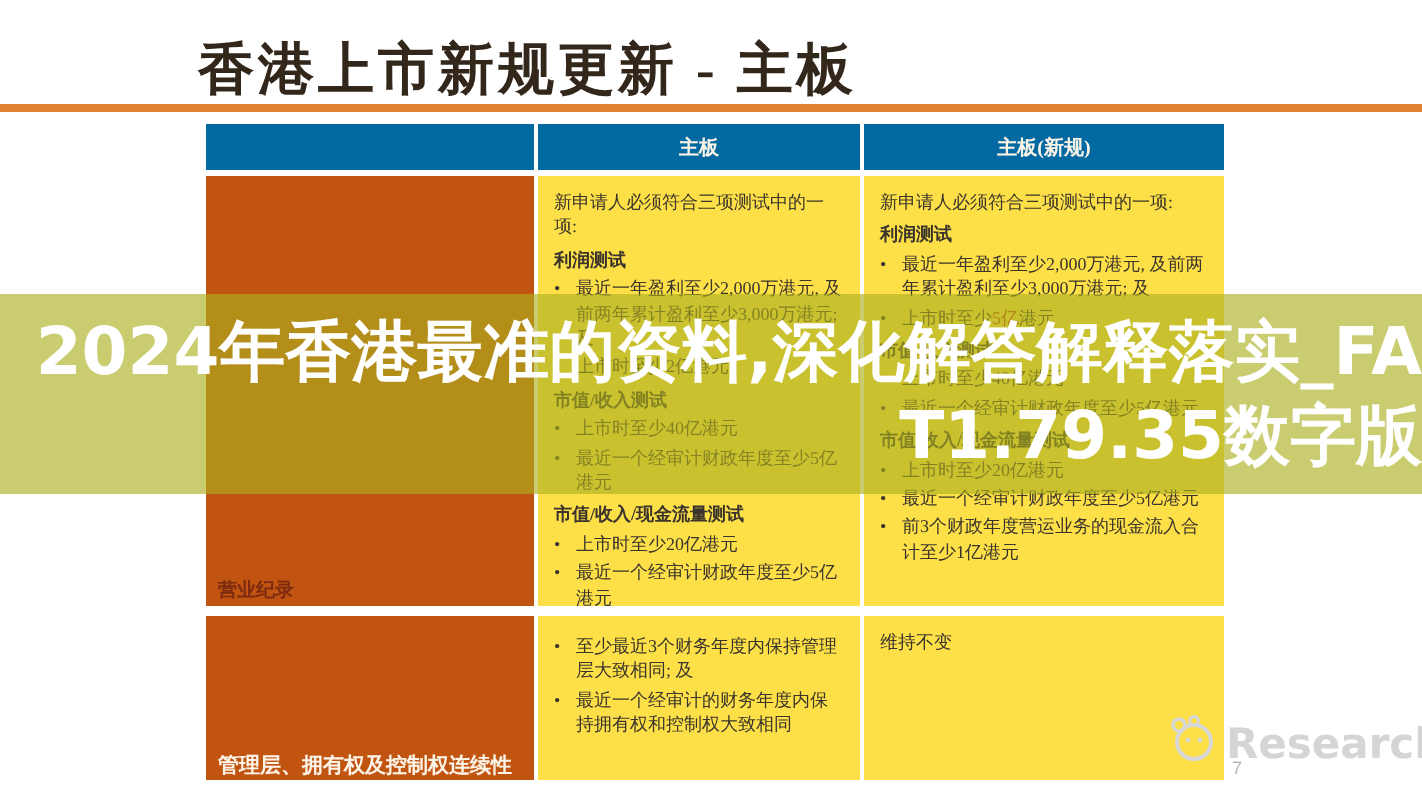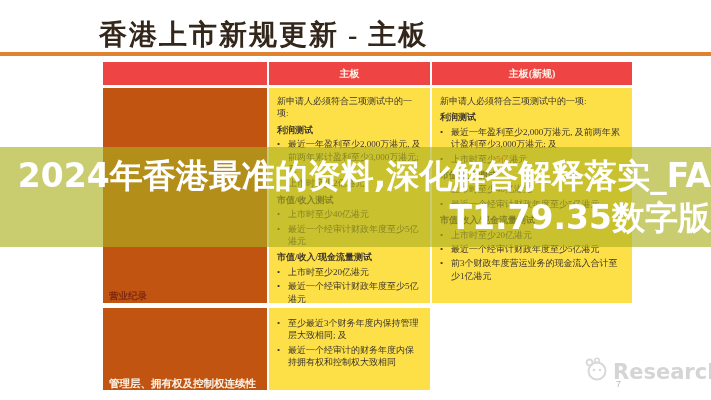--- a/index.html
+++ b/index.html
@@ -6,25 +6,25 @@
   .page{position:relative;width:711px;height:400px;background:#ffffff;overflow:hidden;
         font-family:"Liberation Serif","DejaVu Serif",serif;}
 
   
   .page-title{position:absolute;left:99px;top:16px;font-size:28px;font-weight:bold;
               color:#33261a;letter-spacing:2px;white-space:nowrap;}
   .header-rule{position:absolute;left:0;top:52px;width:711px;height:4px;background:#e08230;}
 
   
   .cell-abs{position:absolute;box-sizing:border-box;}
-  .hcell{top:62px;height:23px;background:#ef4444;color:#fdf4e8;font-size:10px;font-weight:bold;
+  .hcell{top:62px;height:23px;background:#0369a1;color:#fdf4e8;font-size:10px;font-weight:bold;
          display:flex;align-items:center;justify-content:center;}
   .col-label{left:103px;width:164px;}
   .col-main{left:269px;width:161px;}
-  .col-new{left:432px;width:200px;}
+  .col-new{left:432px;width:180px;}
 
   .row1{top:88px;height:215px;}
   .row2{top:308px;height:82px;}
 
   .label-cell{background:#c05410;display:flex;align-items:flex-end;padding-left:6px;
               font-weight:bold;line-height:1.25;}
   .label-dark{color:#7e2a10;font-size:9.5px;}
   .label-light{color:#fdf4e8;font-size:10.5px;padding-right:4px;}
 
   .content-cell{background:#fde047;padding:7px 8px 4px 8px;color:#3b342c;font-size:9px;
@@ -140,20 +140,23 @@
   <div class="cell-abs row2 col-main content-cell" id="cell-r1-main">
       <div class="bullet">
         <span class="dot">•</span>
         <span class="btxt">至少最近3个财务年度内保持管理层大致相同; 及</span>
       </div>
       <div class="bullet">
         <span class="dot">•</span>
         <span class="btxt">最近一个经审计的财务年度内保持拥有权和控制权大致相同</span>
       </div>
     </div>
+  <div class="cell-abs row2 col-new content-cell" id="cell-r1-new">
+      <div class="intro">维持不变</div>
+    </div>
 
   <div class="overlay">
     <div class="overlay-text">2024年香港最准的资料,深化解答解释落实_FA</div>
     <div class="overlay-text">T1.79.35数字版</div>
   </div>
 
   <div class="research">
     <span>
       <svg width="26" height="26" viewBox="0 0 26 26">
         <circle cx="14" cy="15" r="8.5" fill="none" stroke="#d8d8d8" stroke-width="2"></circle>

